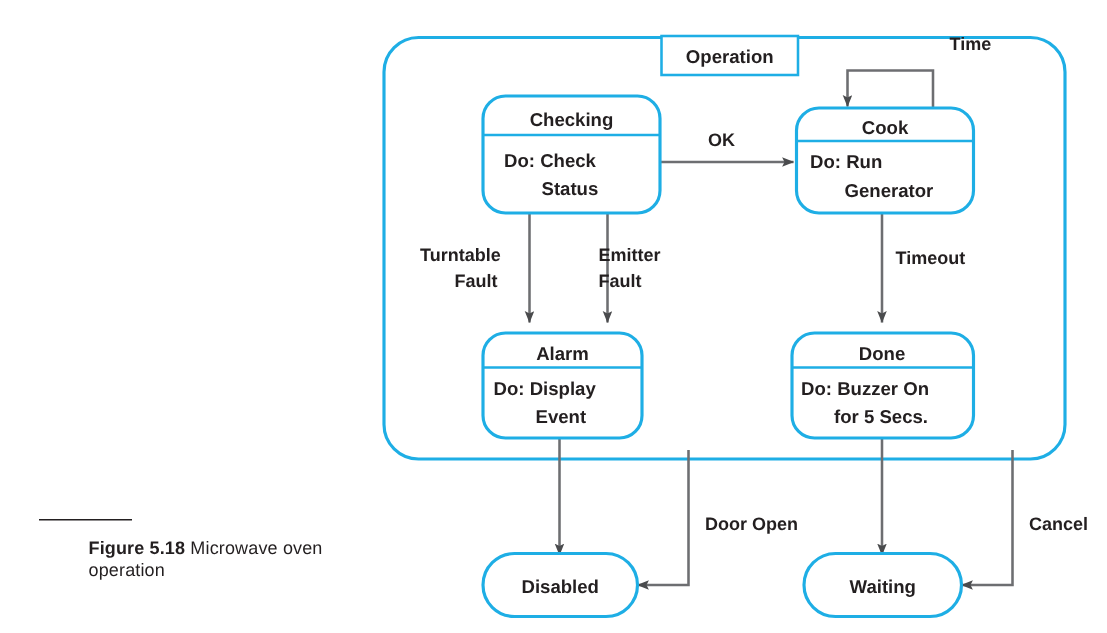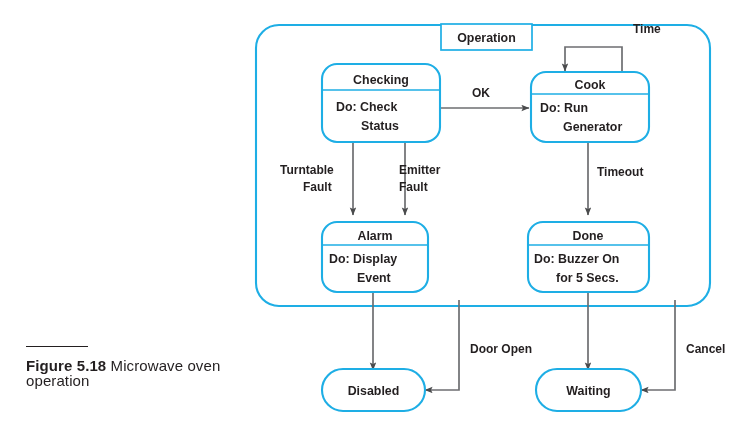--- a/index.html
+++ b/index.html
@@ -35,24 +35,25 @@
     top: 346px;
     width: 200px;
   }
   .caption-rule {
     width: 62px;
     height: 0;
     border-top: 1.6px solid #231f20;
     margin-bottom: 11px;
   }
   .caption-text {
-    font-size: 15px;
+    font-size: 12px;
     line-height: 15.4px;
     color: #231f20;
     letter-spacing: 0.1px;
+    margin-left: 33px;
   }
   .caption-text .cap-label {
     font-weight: bold;
   }
   
   text {
     font-family: "Liberation Sans", sans-serif;
     fill: #231f20;
   }
   .state-title {

